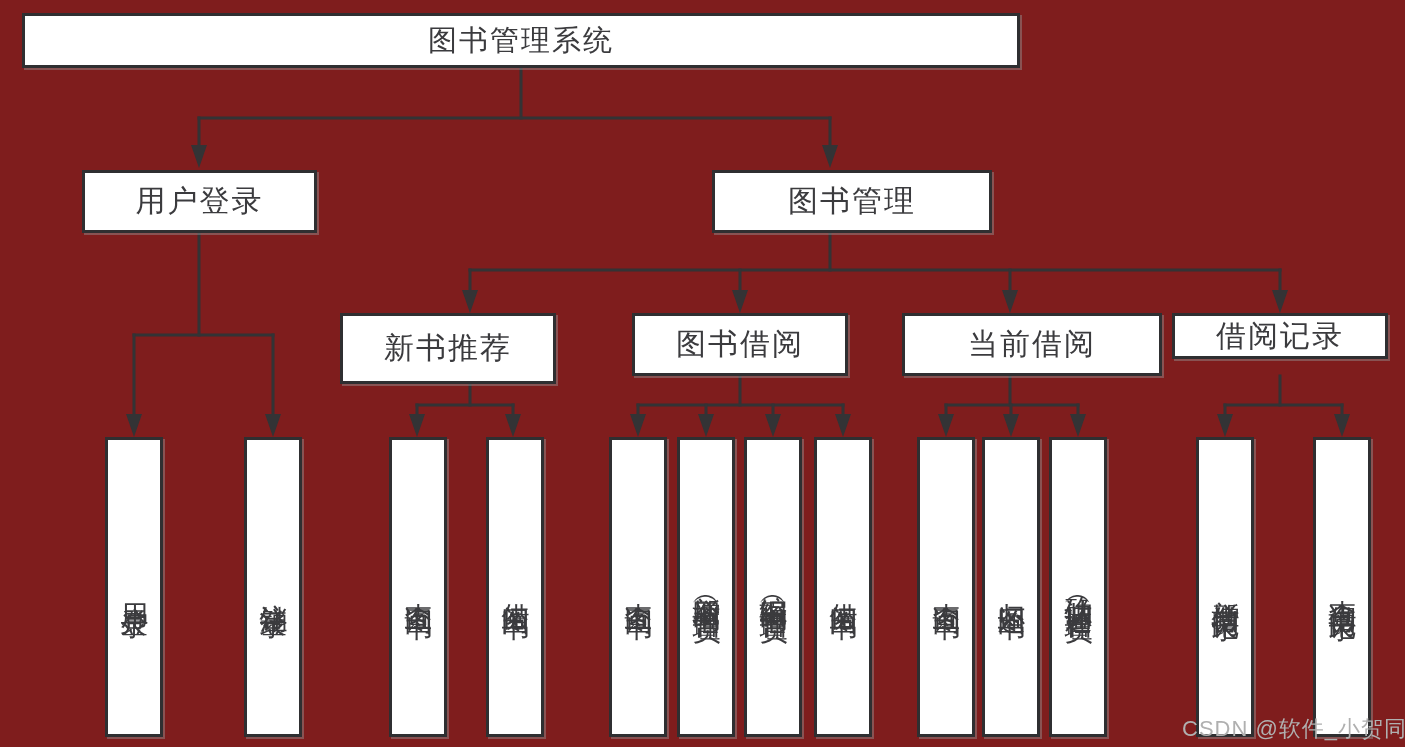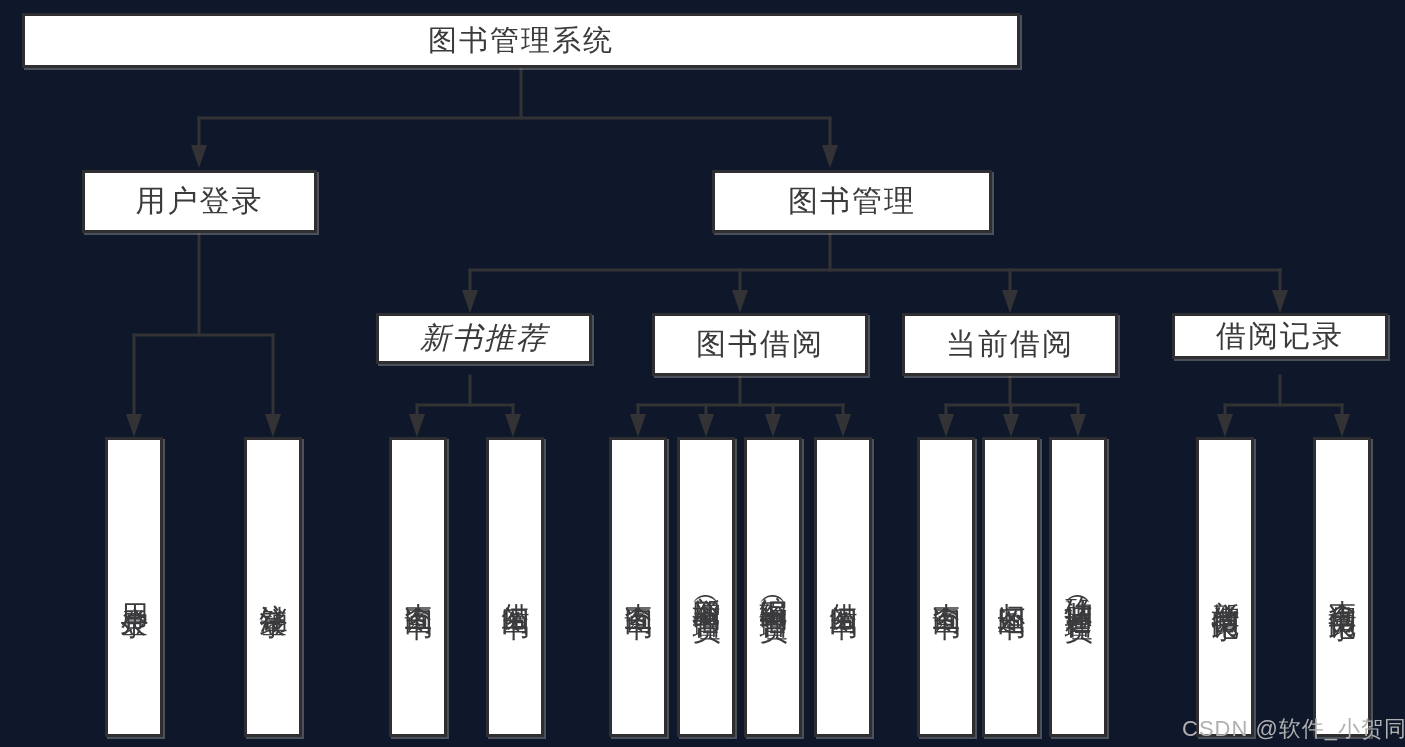--- a/index.html
+++ b/index.html
@@ -4,21 +4,21 @@
 <style>
   html, body {
     margin: 0;
     padding: 0;
     background: #ffffff;
   }
   #stage {
     position: relative;
     width: 1405px;
     height: 747px;
-    background: #0f172a;
+    background: #7f1d1d;
     overflow: hidden;
     font-family: "Liberation Sans", "DejaVu Sans", sans-serif;
   }
   #connectors {
     position: absolute;
     left: 0; top: 0;
     width: 1405px;
     height: 747px;
     z-index: 0;
   }
@@ -51,23 +51,23 @@
     letter-spacing: 3px;
     line-height: 1;
     white-space: nowrap;
   }
   
   #node-root   { left: 22px;  top: 13px;  width: 998px; height: 55px; }
   
   #node-login  { left: 82px;  top: 170px; width: 235px; height: 63px; }
   #node-mgmt   { left: 712px; top: 170px; width: 280px; height: 63px; }
   
-  #node-newbook { left: 376px;  top: 313px; width: 216px; height: 51px; font-style: italic; }
-  #node-borrow  { left: 632px;  top: 313px; width: 216px; height: 63px; margin-left: 20px; }
-  #node-current { left: 902px;  top: 313px; width: 216px; height: 63px; }
+  #node-newbook { left: 340px;  top: 313px; width: 216px; height: 71px; }
+  #node-borrow  { left: 632px;  top: 313px; width: 216px; height: 63px; }
+  #node-current { left: 902px;  top: 313px; width: 260px; height: 63px; }
   #node-records { left: 1172px; top: 313px; width: 216px; height: 46px; }
   
   .leaf { top: 437px; width: 58px; height: 300px; }
   #leaf-login-user    { left: 105px; }
   #leaf-login-logout  { left: 244px; }
   #leaf-nb-query      { left: 389px; }
   #leaf-nb-borrow     { left: 486px; }
   #leaf-bb-query      { left: 609px; }
   #leaf-bb-add        { left: 677px; }
   #leaf-bb-edit       { left: 744px; }

